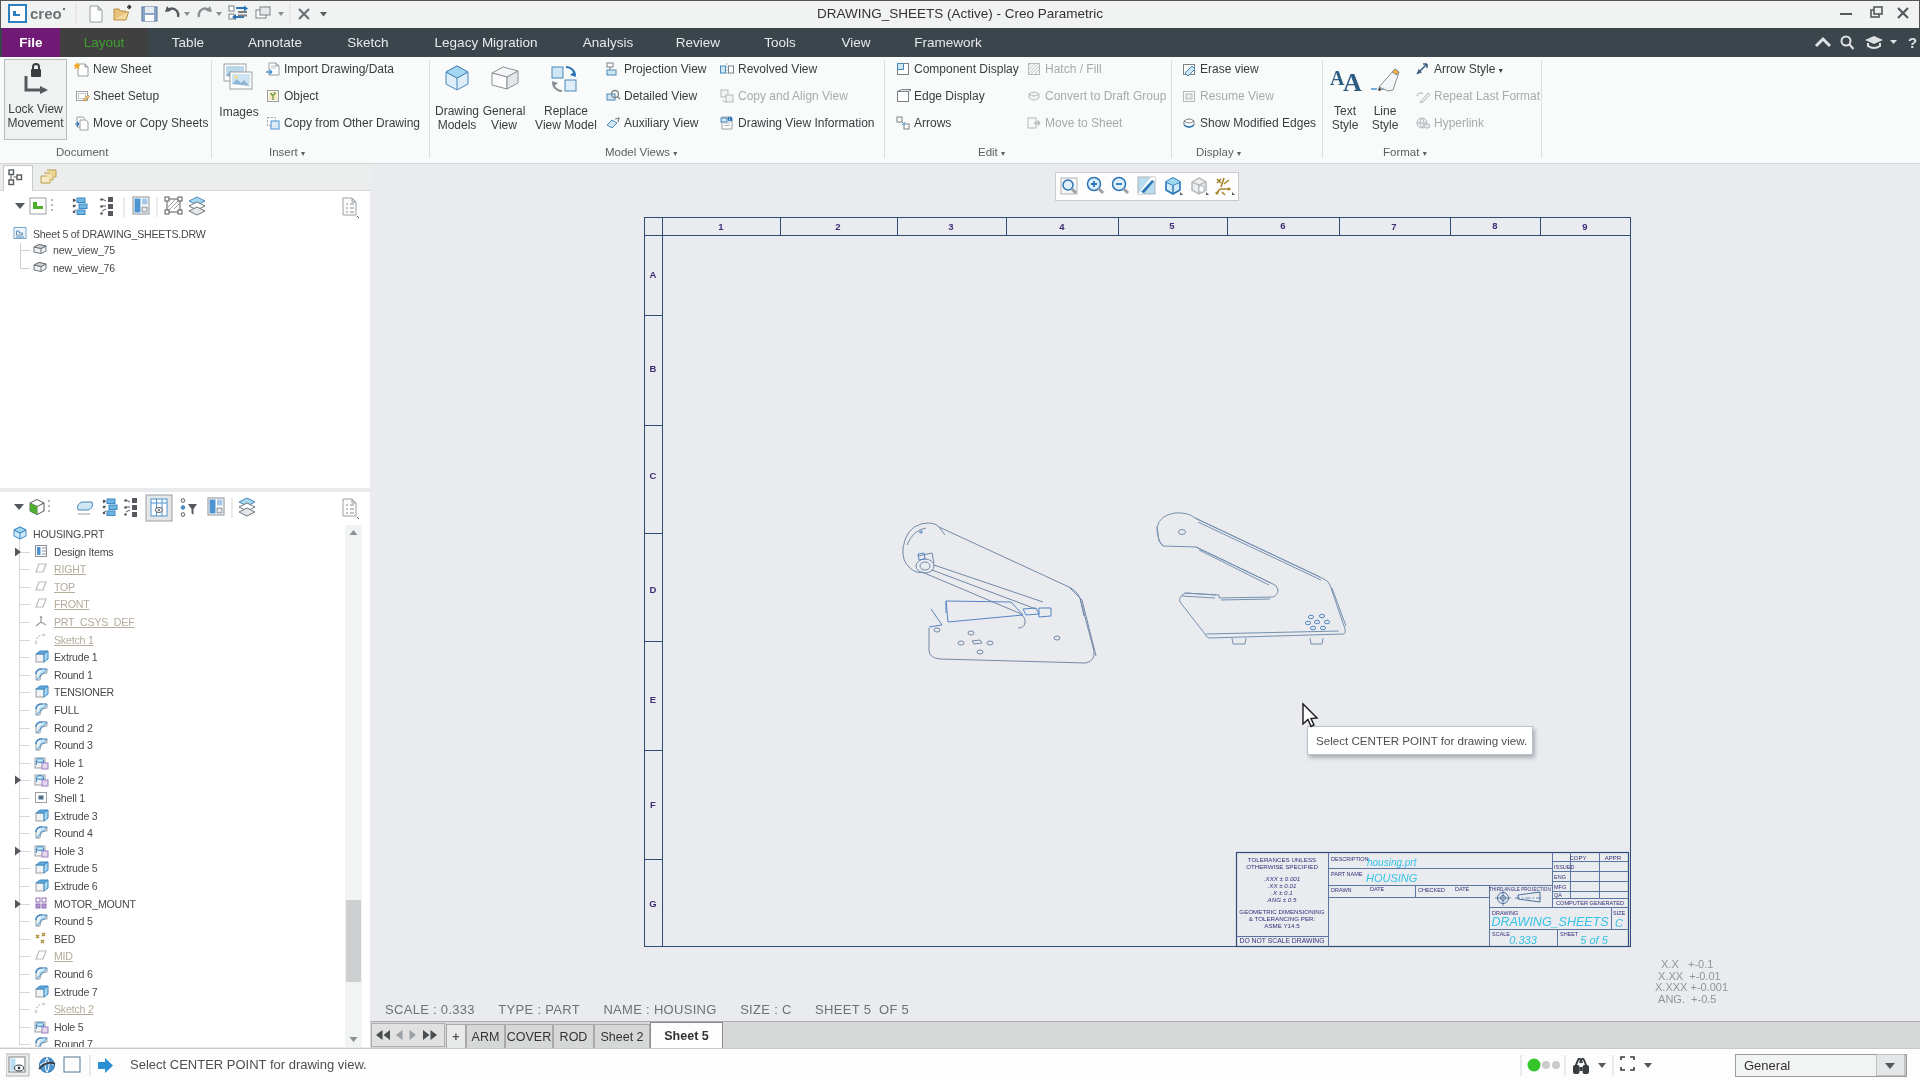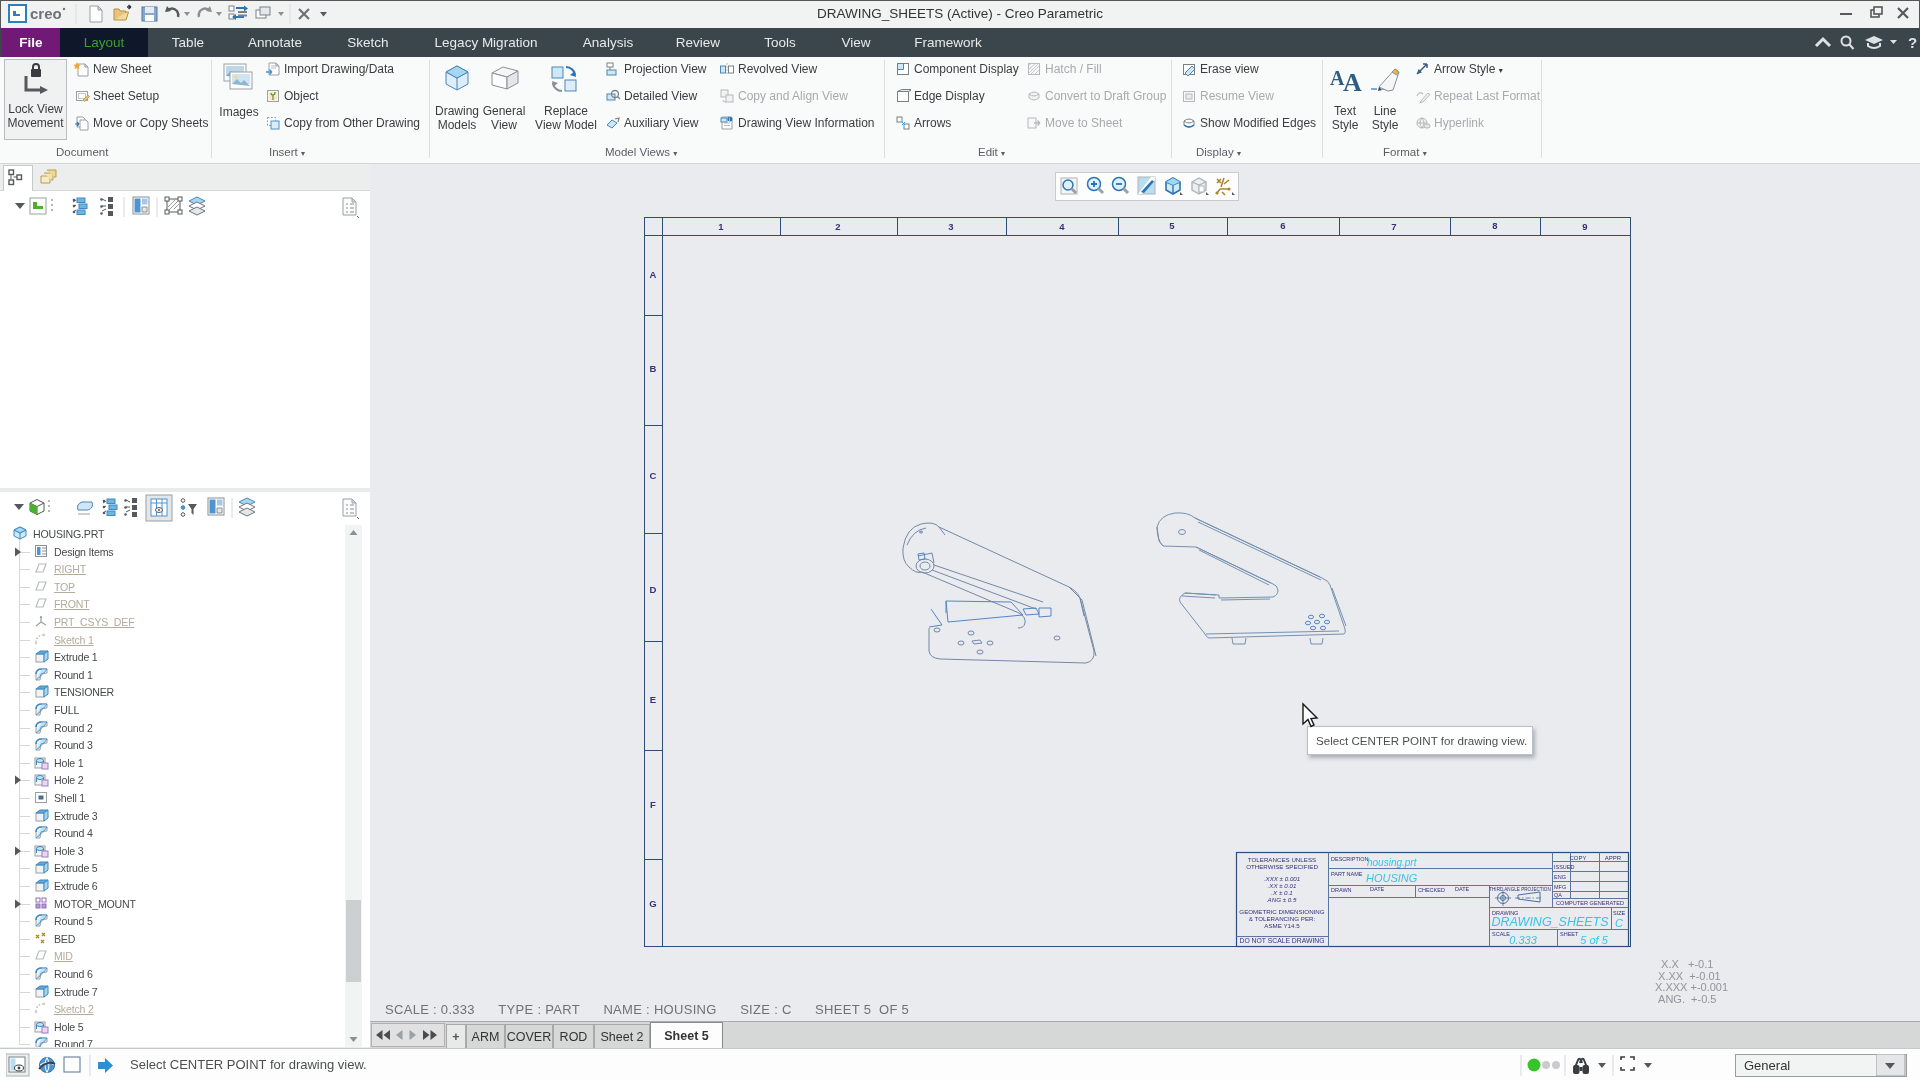--- a/index.html
+++ b/index.html
@@ -8,21 +8,21 @@
 .abs { position:absolute; }
 
 
 #titlebar { position:absolute; left:0; top:0; width:1920px; height:28px; background:#f1f2f2; border-left:1px solid #555; border-right:1px solid #555; border-top:1px solid #555; }
 #apptitle { position:absolute; left:0; top:0; width:1920px; height:28px; text-align:center; line-height:28px; font-size:13.5px; color:#333; }
 
 
 #tabbar { position:absolute; left:0; top:28px; width:1920px; height:29px; background:#3b454c; }
 .rtab { position:absolute; top:28px; height:29px; line-height:29px; color:#e8eaea; font-size:13.5px; text-align:center; }
 #tab-file { background:#701a75; color:#fff;font-weight:bold; }
-#tab-layout { background:#0f172a; color:#3f9e2f; }
+#tab-layout { background:#404040; color:#3f9e2f; }
 
 
 #ribbon { position:absolute; left:0; top:57px; width:1920px; height:107px; background:#f9fafa; border-bottom:1px solid #d3d5d6; }
 .rsep { position:absolute; top:3px; width:1px; height:98px; background:#dcdedf; }
 .rlabel { position:absolute; top:89px; height:14px; font-size:11.5px; color:#5a5f63; white-space:nowrap; }
 .rsm { position:absolute; height:18px; white-space:nowrap; font-size:12px; color:#3a3d40; }
 .rsm svg { vertical-align:-4px; }
 .rsm .t { margin-left:3px; }
 .rsm.dis { color:#a8abad; }
 .dd { font-size:8px; color:#5a5f63; }
@@ -452,20 +452,34 @@
         <path d="M1 16 L9 12 L17 16 L9 20 Z" fill="#e4e8ec" stroke="#6e7478"></path>
       </g>
     <g transform="translate(342,6)">
         <path d="M1 1 h9 l4 4 v13 h-13 z" fill="#fbfbfb" stroke="#9aa0a5"></path>
         <path d="M10 1 l4 4 h-4 z" fill="#d8dcdf" stroke="#9aa0a5"></path>
         <path d="M4 7 h2 m2 0 h4 M4 11 h2 m2 0 h4 M4 15 h2 m2 0 h4" stroke="#8a9096"></path>
         <path d="M15 19 l2 2" stroke="#55595d"></path>
       </g>
   </svg>
 
+  <div class="tree" style="left:0;top:60px;width:348px;height:264px">
+    <div class="abs" style="left:20px;top:19px;width:1px;height:26px;background:#cdd0d2"></div>
+    <div class="abs" style="left:20px;top:26px;width:10px;height:1px;background:#cdd0d2"></div>
+    <div class="abs" style="left:20px;top:44px;width:10px;height:1px;background:#cdd0d2"></div>
+    <div class="trow" style="left:12px;top:1px"><svg width="16" height="16" viewBox="0 0 16 16">
+          <use href="#i-dsheet"></use>
+        </svg><span class="lbl">Sheet 5 of DRAWING_SHEETS.DRW</span></div>
+    <div class="trow" style="left:32px;top:17px"><svg width="16" height="16" viewBox="0 0 16 16">
+          <use href="#i-view"></use>
+        </svg><span class="lbl">new_view_75</span></div>
+    <div class="trow" style="left:32px;top:35px"><svg width="16" height="16" viewBox="0 0 16 16">
+          <use href="#i-view"></use>
+        </svg><span class="lbl">new_view_76</span></div>
+  </div>
   <div class="abs" style="left:0;top:324px;width:370px;height:4px;background:#e8eaeb"></div>
 
   <svg class="abs" style="left:0;top:328px" width="370" height="33" viewBox="0 0 370 33">
     <path d="M14 12 l10 0 l-5 6 z" fill="#55595d"></path>
     <g transform="translate(29,6)">
         <path d="M1 5 L8 1.5 L15 5 L15 13 L8 16.5 L1 13 Z" fill="#fff" stroke="#55595d"></path>
         <path d="M1 5 L8 8.5 L15 5 M8 8.5 V16.5" fill="none" stroke="#55595d"></path>
         <path d="M1 5 L8 8.5 L8 16.5 L1 13 Z" fill="#4caf2e"></path>
       </g>
     <path d="M49 8 v2 m0 3 v2 m0 3 v2" stroke="#b5b9bc" stroke-width="2"></path>

